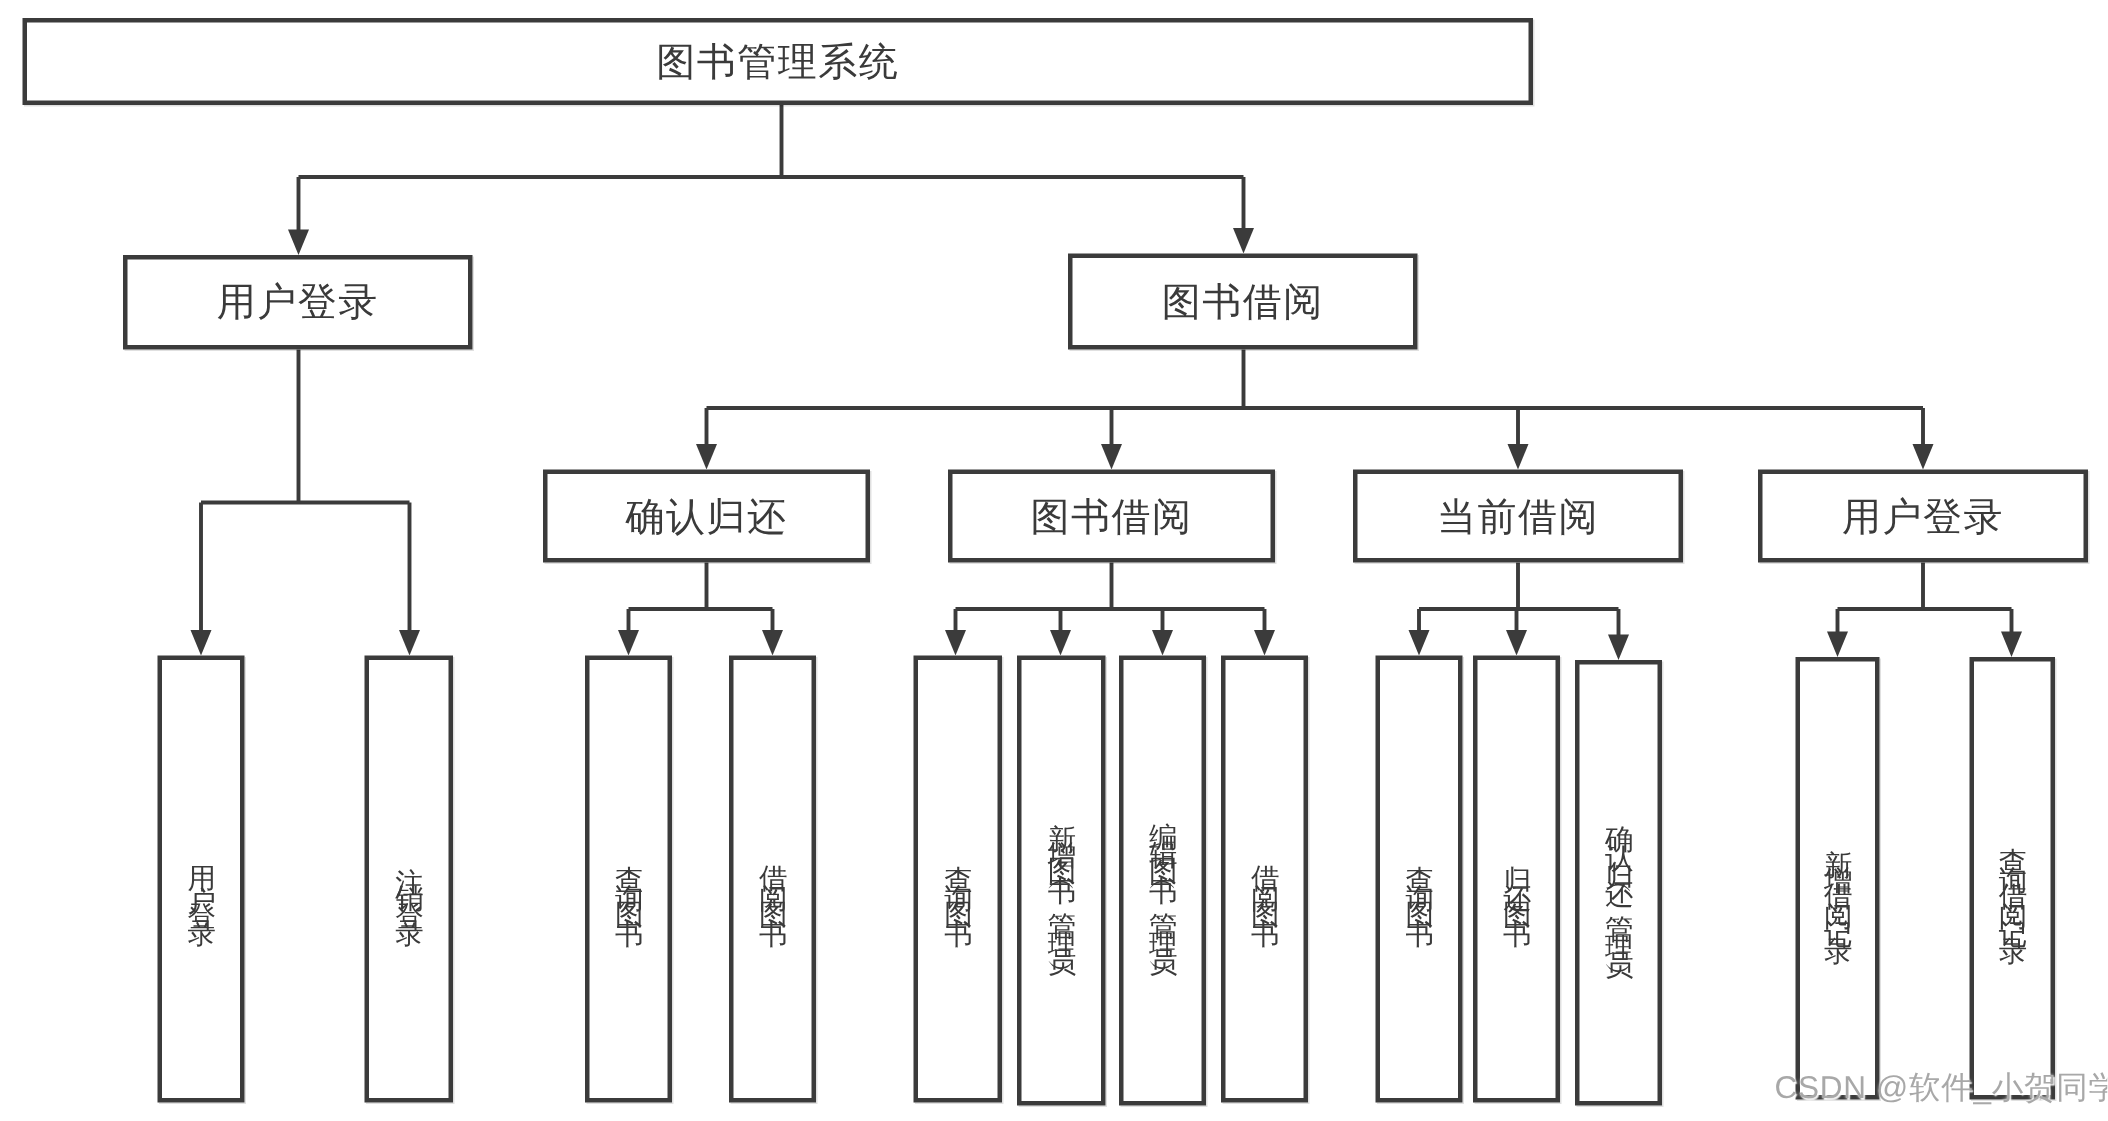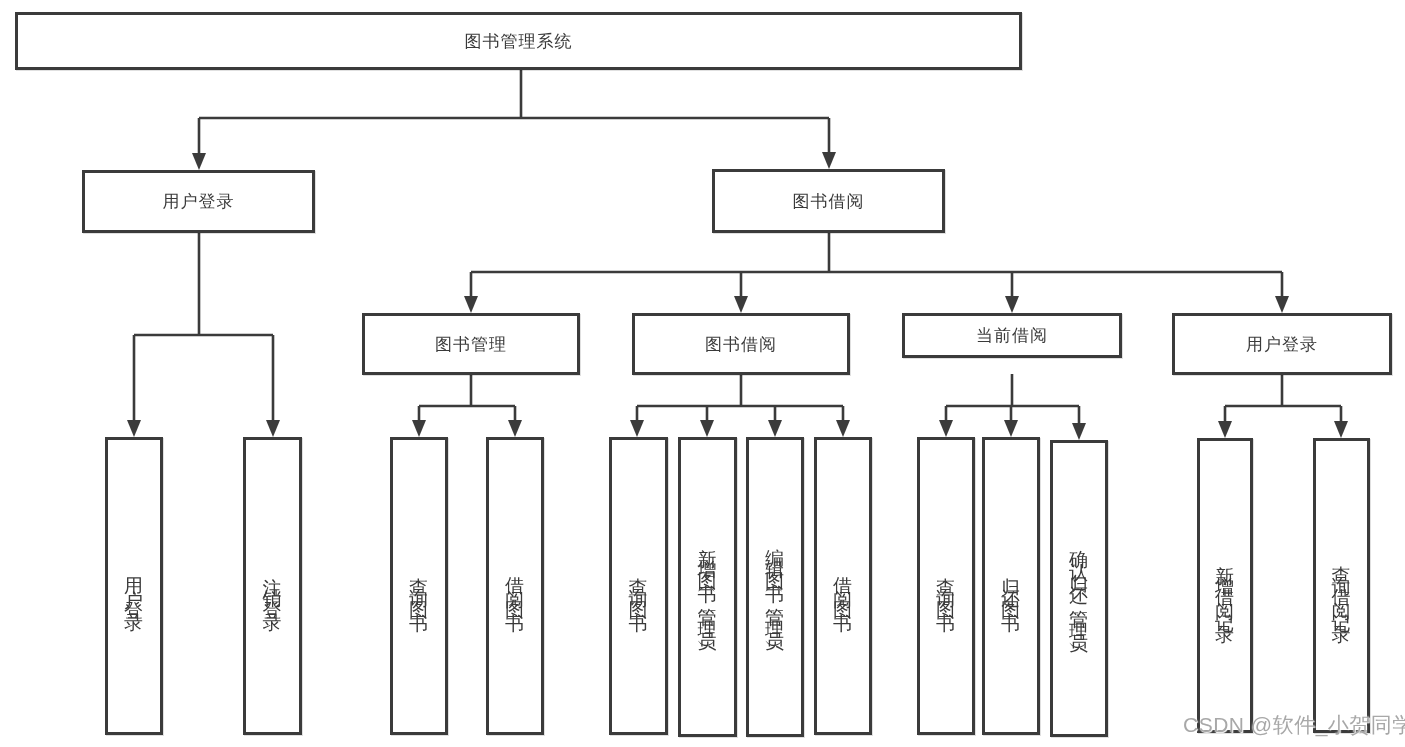--- a/index.html
+++ b/index.html
@@ -27,21 +27,21 @@
     box-sizing: border-box;
     border: 3px solid #3b3b3b;
     background: #ffffff;
     display: flex;
     align-items: center;
     justify-content: center;
     color: #3a3a3a;
     box-shadow: 1px 1px 0 rgba(0,0,0,0.12);
   }
   .hbox {
-    font-size: 17px;
+    font-size: 26px;
     letter-spacing: 1px;
     white-space: nowrap;
     text-align: right;
   }
   .vbox span {
     writing-mode: vertical-rl;
     text-orientation: mixed;
     font-size: 19px;
     letter-spacing: 12px;
     line-height: 1;
@@ -116,23 +116,23 @@
       <polygon points="1218,421 1232,421 1225,438" fill="#3b3b3b"></polygon>
       <line x1="1341" y1="406" x2="1341" y2="423" stroke="#3b3b3b" stroke-width="2.6"></line>
       <polygon points="1334,421 1348,421 1341,438" fill="#3b3b3b"></polygon>
     </svg>
 
   <div class="box hbox" style="left:15px; top:12px; width:1007px; height:58px;">图书管理系统</div>
 
   <div class="box hbox" style="left:82px; top:170px; width:233px; height:63px;">用户登录</div>
   <div class="box hbox" style="left:712px; top:169px; width:233px; height:64px;">图书借阅</div>
 
-  <div class="box hbox" style="left:362px; top:313px; width:218px; height:62px;">图书管理</div>
+  <div class="box hbox" style="left:362px; top:313px; width:218px; height:62px;">确认归还</div>
   <div class="box hbox" style="left:632px; top:313px; width:218px; height:62px;">图书借阅</div>
-  <div class="box hbox" style="left:902px; top:313px; width:220px; height:45px;font-family:Liberation Serif, serif;">当前借阅</div>
+  <div class="box hbox" style="left:902px; top:313px; width:220px; height:62px;font-family:Liberation Serif, serif;">当前借阅</div>
   <div class="box hbox" style="left:1172px; top:313px; width:220px; height:62px;">用户登录</div>
 
   <div class="box vbox" style="left:105px; top:437px; width:58px; height:298px;">
     <span>用户登录</span>
   </div>
   <div class="box vbox" style="left:243px; top:437px; width:59px; height:298px;">
     <span>注销登录</span>
   </div>
 
   <div class="box vbox" style="left:390px; top:437px; width:58px; height:298px;">

